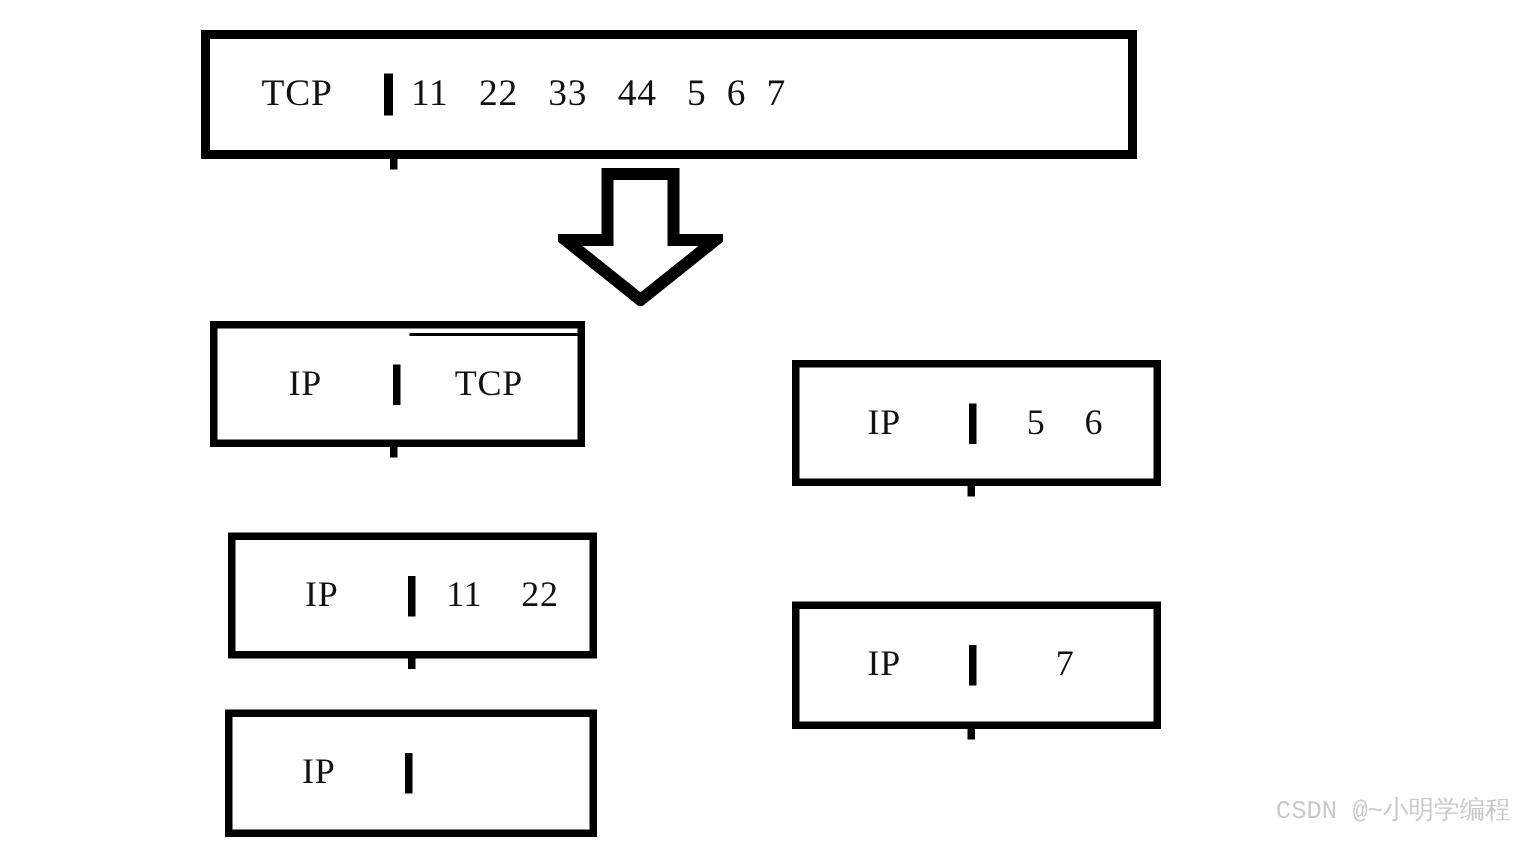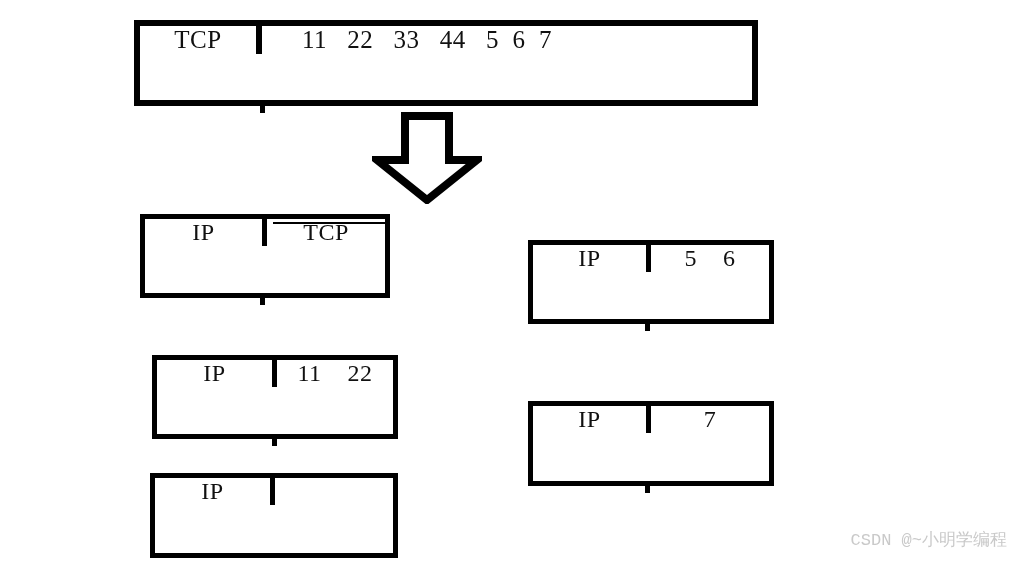--- a/index.html
+++ b/index.html
@@ -19,21 +19,21 @@
     overflow: hidden;
   }
 
   
   .packet {
     position: absolute;
     box-sizing: border-box;
     background: #ffffff;
     border: 5px solid #000000;
     display: flex;
-    align-items: flex-start;
+    align-items: center;
   }
   .cell {
     box-sizing: border-box;
     display: flex;
     align-items: center;
     justify-content: center;
     color: #111111;
     letter-spacing: 0.5px;
     white-space: pre;
   }
@@ -53,21 +53,21 @@
     border-width: 6px;
   }
   #top-segment .cell.hdr {
     width: 122px;
     border-right-width: 6px;
     font-size: 25px;
   }
   #top-segment .cell.body {
     font-size: 25px;
     justify-content: flex-start;
-    padding-left: 40px;
+    padding-left: 12px;
   }
 
   
   #split-arrow {
     position: absolute;
     left: 372px;
     top: 112px;
     width: 110px;
     height: 92px;
   }

